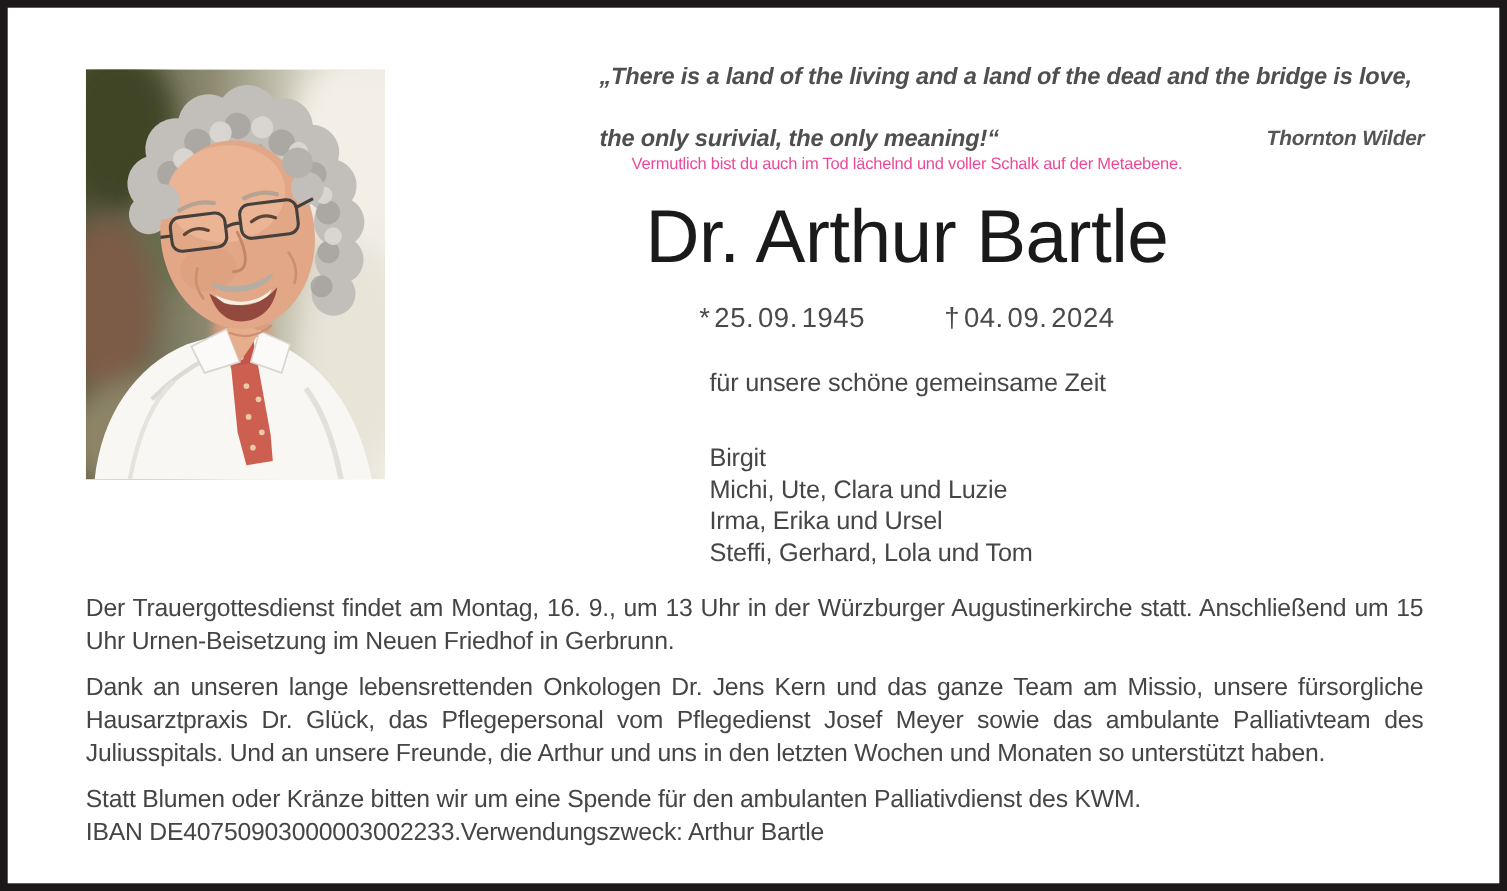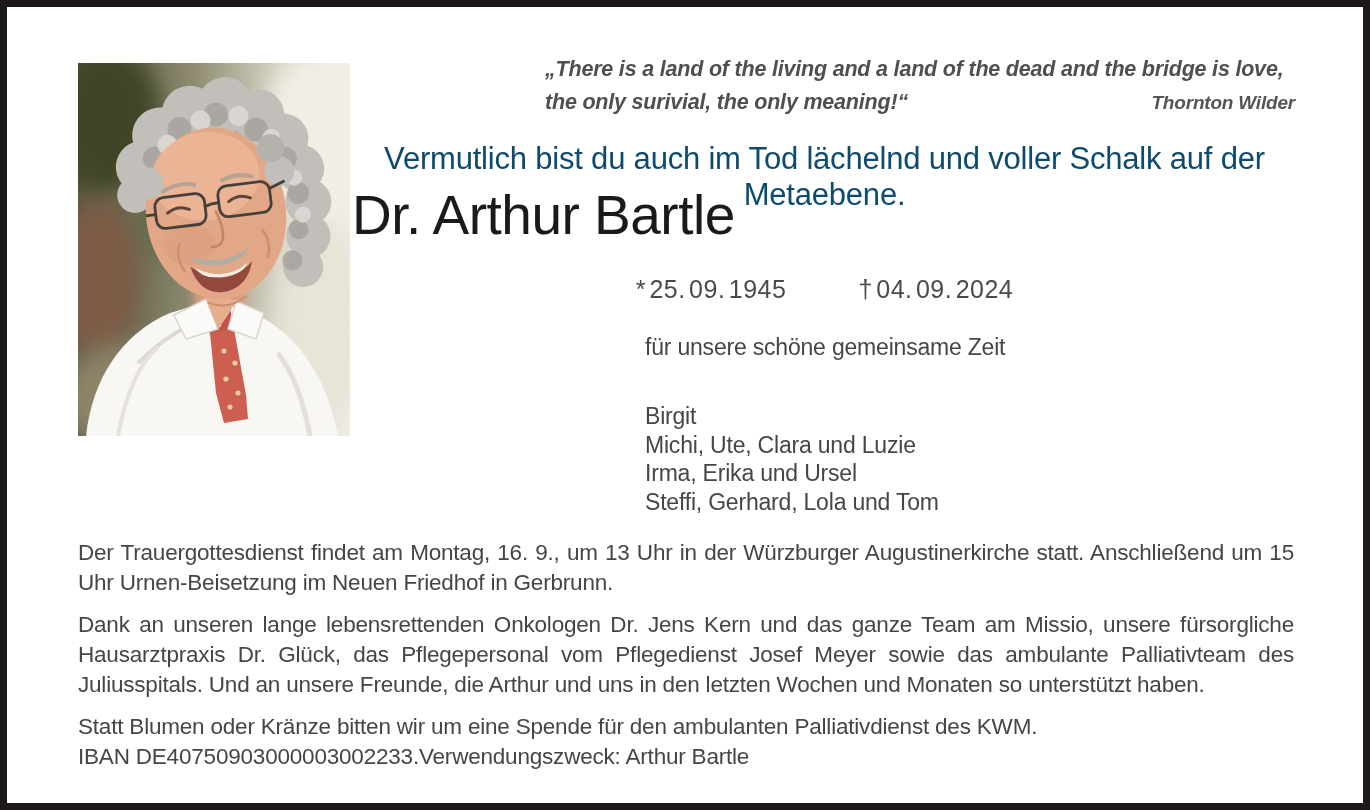--- a/index.html
+++ b/index.html
@@ -20,31 +20,31 @@
   }
   .photo svg{display:block;width:100%;height:100%;}
   
   .quote{
     position:absolute;left:538px;top:46px;width:750px;
     font-style:italic;font-size:21.5px;line-height:33px;color:#4f4f4f;
     letter-spacing:-0.2px;
     font-weight:bold;
   }
   .quote .l1{white-space:nowrap;}
-  .quote .l2{display:flex;align-items:center;}
+  .quote .l2{display:flex;align-items:center;margin-top:24px;}
   .quote .attribution{margin-left:auto;font-size:19px;color:#555;}
   
   .intro{
     position:absolute;left:345px;top:134px;width:945px;
-    text-align:center;font-size:31px;color:#0c4a6e;letter-spacing:-0.2px;
+    text-align:center;font-size:15px;color:#ec4899;letter-spacing:-0.2px;
   }
   
   .name{
     position:absolute;left:345px;top:168px;width:945px;
-    font-size:55px;line-height:80px;
+    text-align:center;font-size:68px;line-height:80px;
     color:#1a1a1a;letter-spacing:-0.5px;font-weight:400;
   }
   
   .dates{
     position:absolute;left:345px;top:268px;width:945px;
     display:flex;justify-content:center;gap:72px;
     font-size:25px;color:#4a4a4a;letter-spacing:0.5px;word-spacing:-4px;
   }
   
   .dedication{

